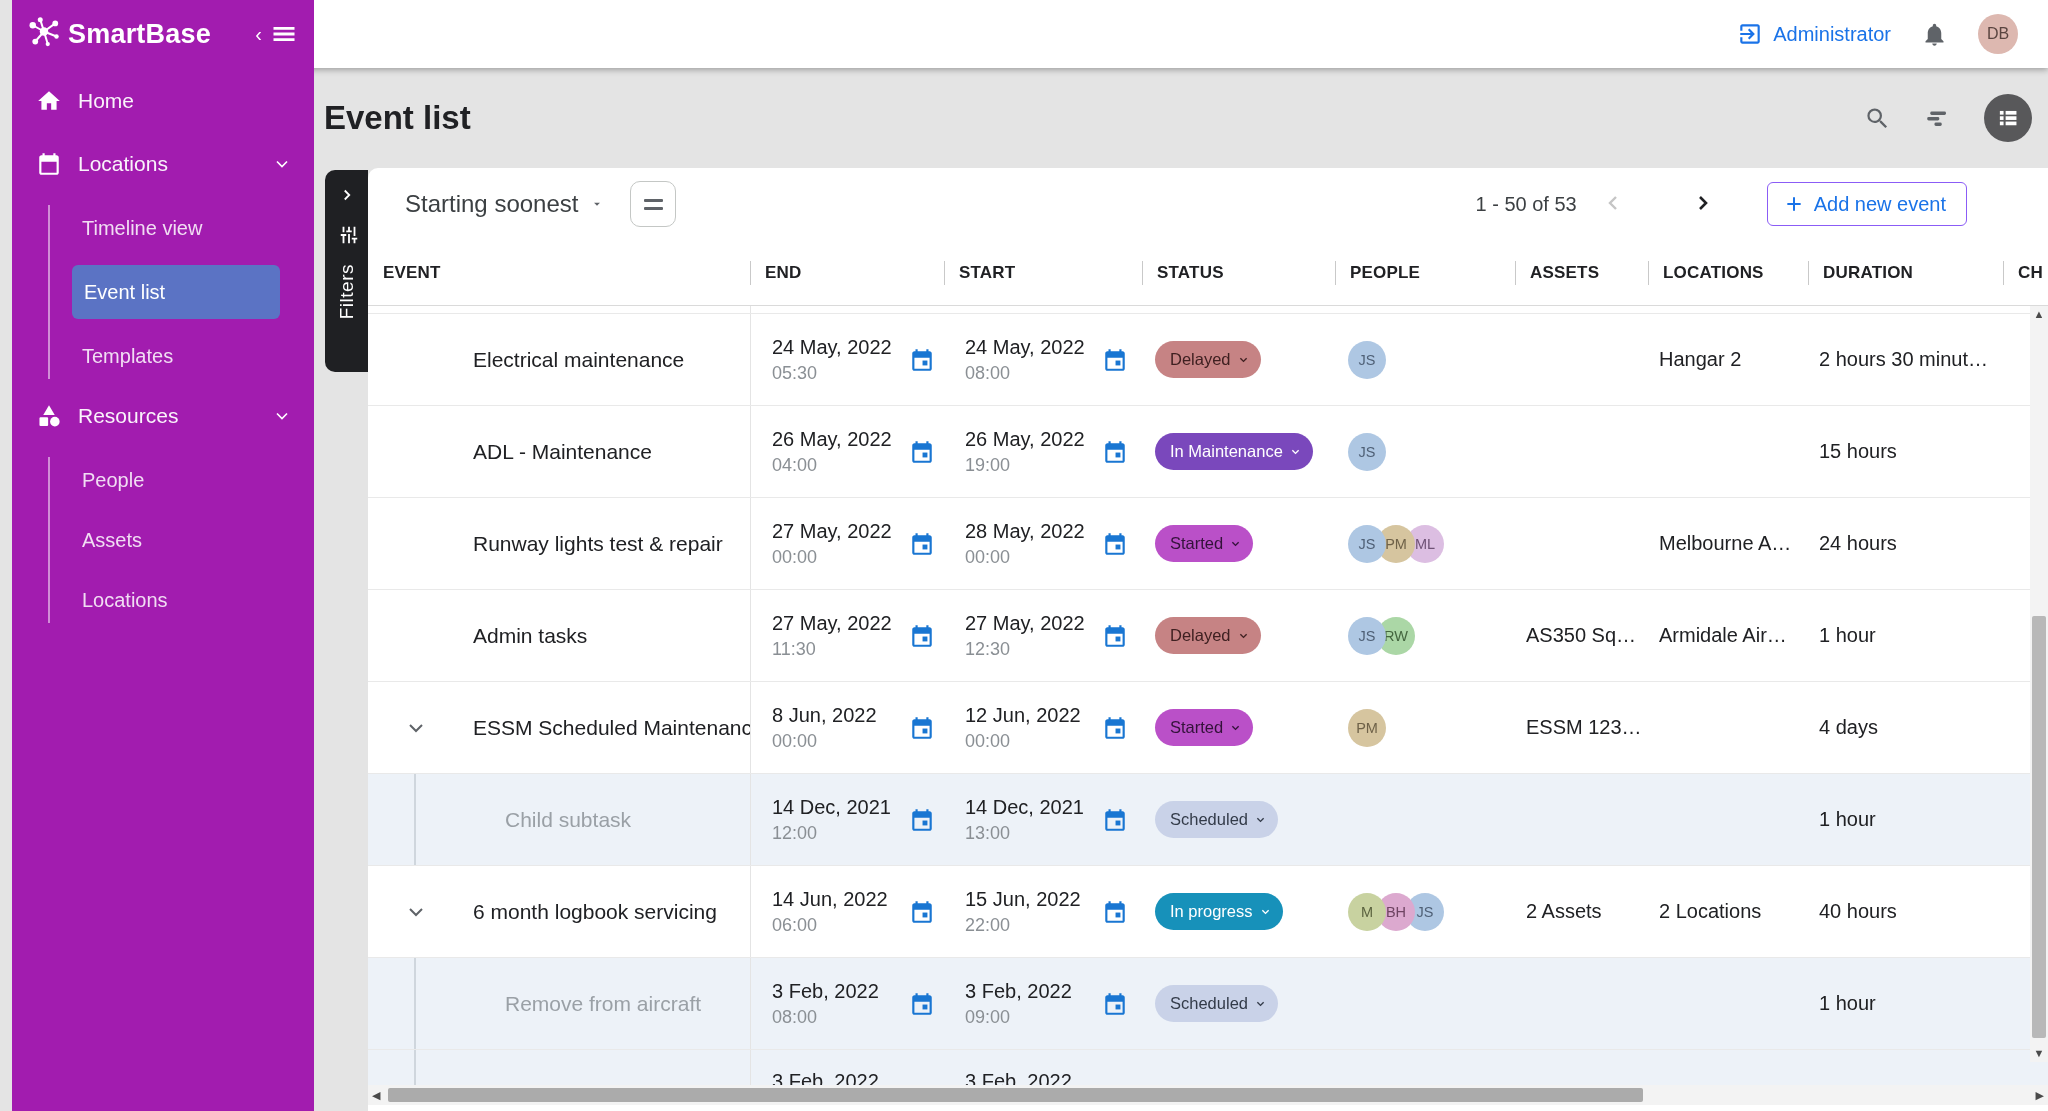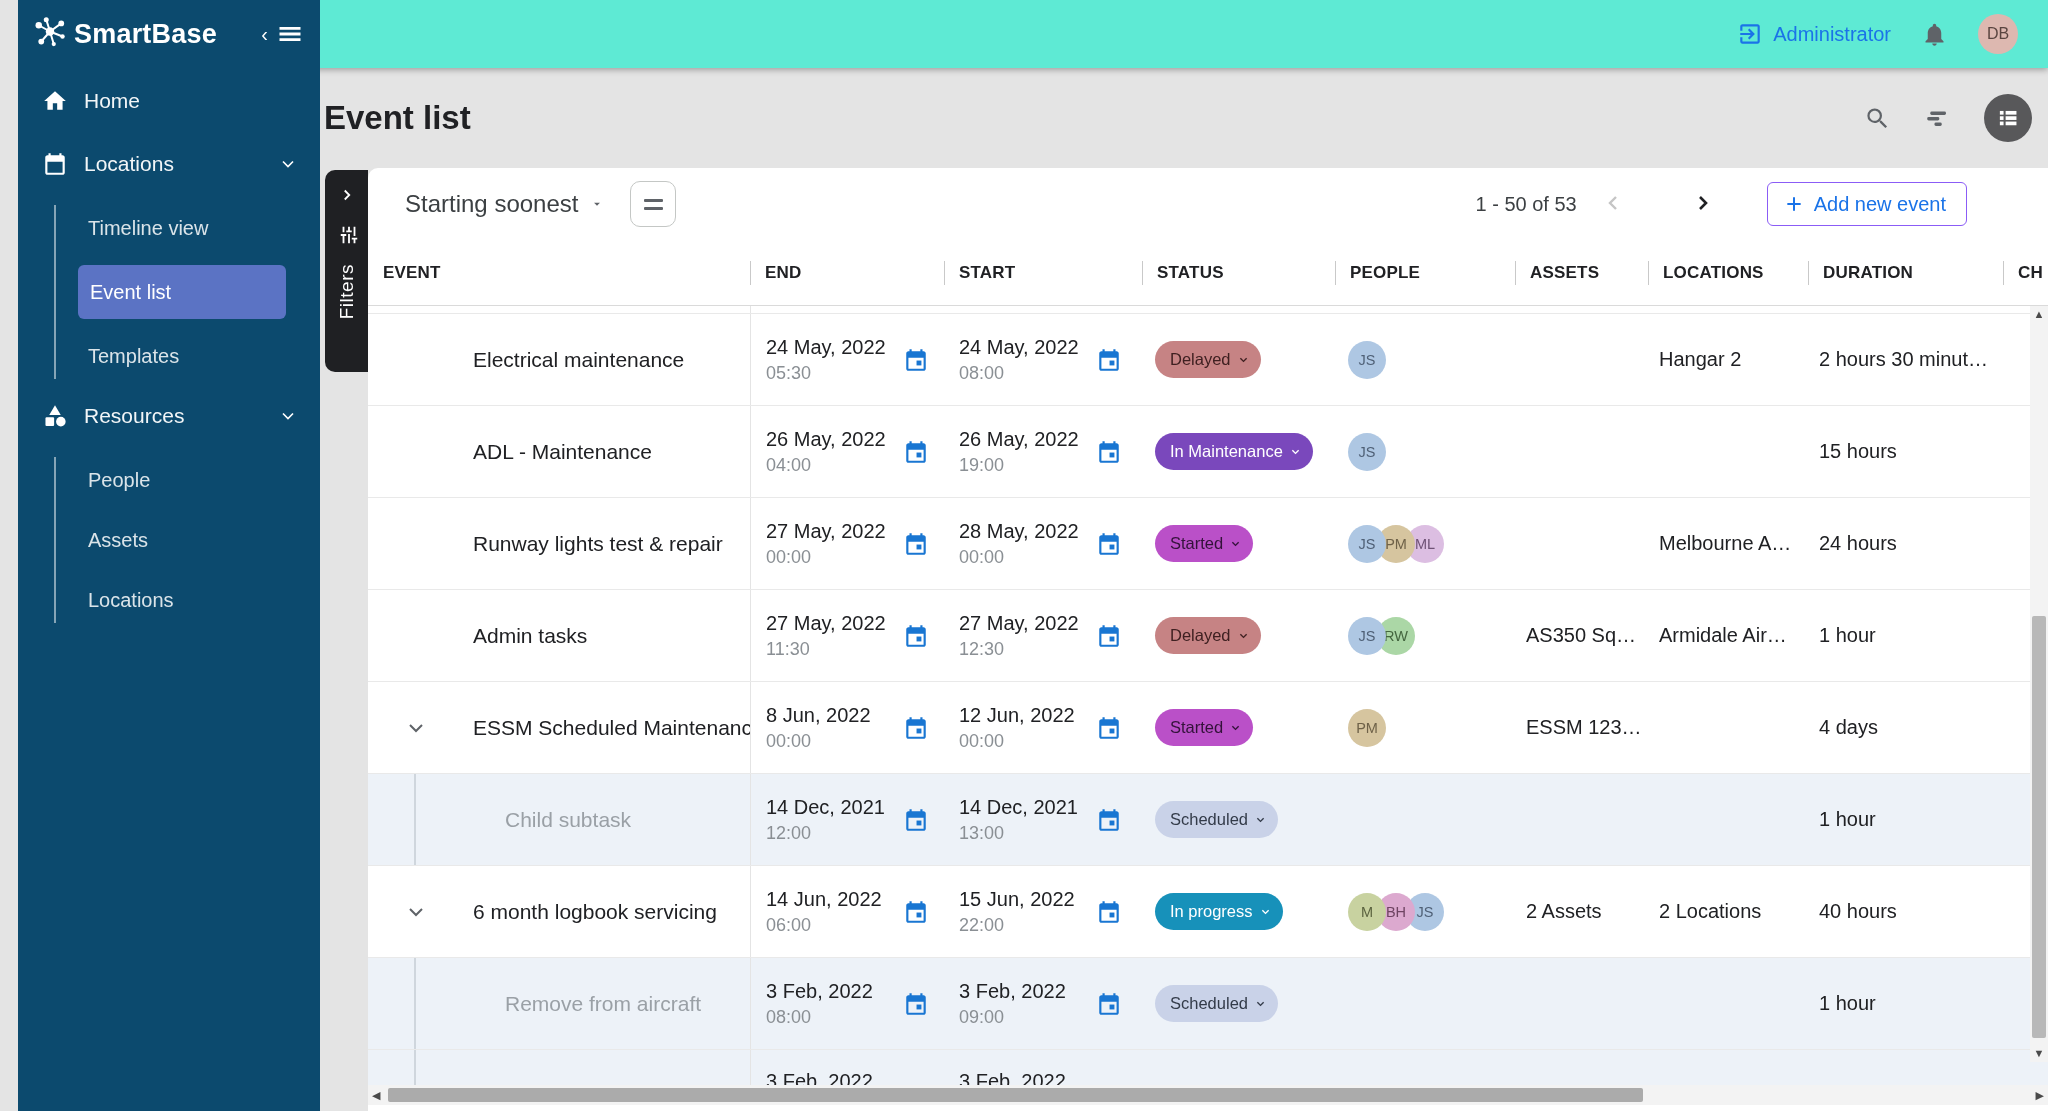--- a/index.html
+++ b/index.html
@@ -1,36 +1,36 @@
 <!DOCTYPE html>
 <html><head>
 <meta charset="utf-8">
 <style>
   * { margin:0; padding:0; box-sizing:border-box; }
   body { font-family:"Liberation Sans", sans-serif; background:#cfcfcf; }
   .app { position:relative; width:2048px; height:1111px; background:#E4E4E4; overflow:hidden; font-family:"Liberation Sans", sans-serif; }
 
   
-  .sidebar { position:absolute; left:18px; top:0; width:302px; height:100%; background:#0c4a6e; color:#fff; z-index:6;text-align:center; }
+  .sidebar { position:absolute; left:12px; top:0; width:302px; height:100%; background:#a21caf; color:#fff; z-index:6;text-align:center; }
   .logo-row { display:flex; align-items:center; padding:16px 16px 0 12px; height:52px; }
   .logo-icon { width:40px; height:40px; flex:0 0 auto; }
   .logo-text { font-size:27px; font-weight:bold; letter-spacing:.2px; margin-left:4px; }
   .sidebar-top-icons { margin-left:auto; display:flex; align-items:center; gap:8px; }
   .collapse-glyph { font-size:20px; color:#fff; line-height:1; }
   .nav { margin-top:26px; }
   .nav-top-item { display:flex; align-items:center; height:46px; padding:0 22px 0 24px; font-size:21px; color:rgba(255,255,255,.95); cursor:pointer; }
   .nav-top-item + .nav-top-item { margin-top:17px; }
   .nav-icon { width:26px; height:26px; margin-right:16px; flex:0 0 auto; }
   .nav-chevron { margin-left:auto; width:20px; height:20px; }
   .sub-list { margin:18px 0 14px 36px; border-left:2px solid rgba(255,255,255,.5); }
   .sub-item { height:46px; display:flex; align-items:center; padding-left:32px; font-size:20px; color:rgba(255,255,255,.85); margin-bottom:14px; cursor:pointer; }
   .sub-item.active { height:54px; background:#5B73C4; border-radius:6px; margin:0 34px 14px 22px; padding-left:12px; color:#fff; }
 
   
-  .topbar { position:absolute; left:302px; top:0; right:0; height:68px; background:#5eead4; box-shadow:0 2px 6px rgba(0,0,0,.3); display:flex; align-items:center; justify-content:flex-end; gap:30px; padding-right:30px; z-index:5; }
+  .topbar { position:absolute; left:302px; top:0; right:0; height:68px; background:#ffffff; box-shadow:0 2px 6px rgba(0,0,0,.3); display:flex; align-items:center; justify-content:flex-end; gap:30px; padding-right:30px; z-index:5; }
   .admin-link { display:flex; align-items:center; gap:10px; color:#1A73E8; font-size:20px; font-weight:500; cursor:pointer; }
   .avatar-db { width:40px; height:40px; border-radius:50%; display:flex; align-items:center; justify-content:center; font-size:16px; color:#5A4540; background:#DDB8B0; cursor:pointer; }
 
   
   .content-header { position:absolute; left:302px; top:68px; right:0; height:100px; display:flex; align-items:center; padding:0 16px 0 22px; }
   .page-title { font-size:33px; color:#202124; }
   .header-icons { margin-left:auto; display:flex; align-items:center; gap:32px; }
   .icon-btn { cursor:pointer; display:flex; align-items:center; justify-content:center; }
   .circle-btn { width:48px; height:48px; border-radius:50%; background:#58585A; }
 
@@ -60,21 +60,21 @@
   .sliver { height:8px; border-bottom:1px solid #e9e9e9; position:relative; }
   .sliver::after { content:""; position:absolute; left:382px; top:0; bottom:0; width:1px; background:#e4e4e4; }
   .trow { height:92px; border-bottom:1px solid #e9e9e9; align-items:center; }
   .trow.child { background:#EDF2F8; }
   .cell { height:100%; display:flex; align-items:center; }
   .c-event { position:relative; padding-left:105px; font-size:21px; color:#202124; }
   .expander { position:absolute; left:36px; width:24px; height:24px; cursor:pointer; }
   .indent-line { position:absolute; left:46px; top:0; bottom:0; width:2px; background:#cfd6dd; }
   .ename { white-space:nowrap; overflow:hidden; cursor:pointer; }
   .child .ename { color:#9AA0A6; margin-left:32px; }
-  .c-start, .c-end { padding-left:15px; }
+  .c-start, .c-end { padding-left:21px; }
   .c-start { border-left:1px solid #e4e4e4; }
   .dt { flex:0 0 137px; }
   .date { font-size:20px; color:#202124; margin-bottom:4px; white-space:nowrap; }
   .time { font-size:18px; color:#8a8f94; }
   .cal { width:26px; height:26px; cursor:pointer; }
   .c-status { padding-left:13px; }
   .pill { height:37px; border-radius:19px; display:inline-flex; align-items:center; padding:0 10px 0 15px; font-size:16.5px; font-weight:500; gap:5px; white-space:nowrap; cursor:pointer; }
   .pill-chev { width:15px; height:15px; }
   .c-people { padding-left:13px; }
   .avatar { width:38px; height:38px; border-radius:50%; display:flex; align-items:center; justify-content:center; font-size:14.5px; font-weight:500; position:relative; cursor:pointer; }

